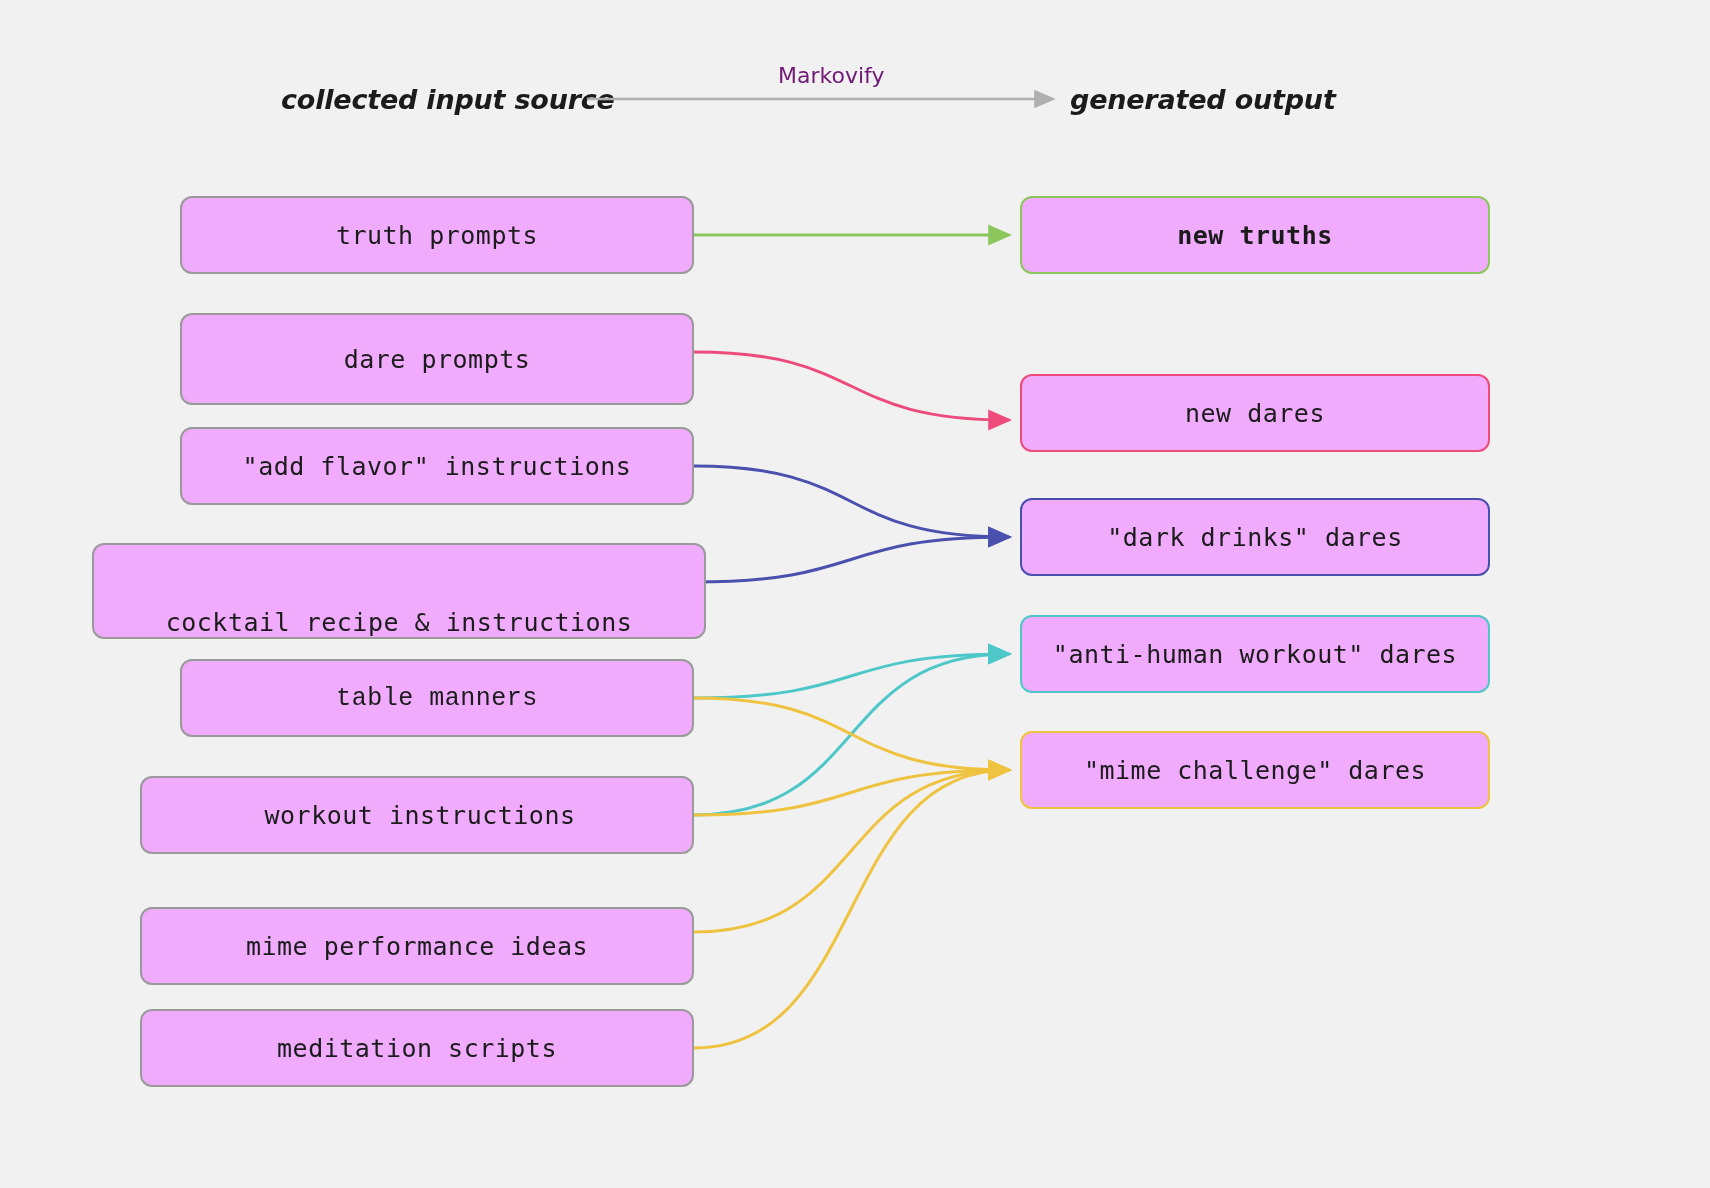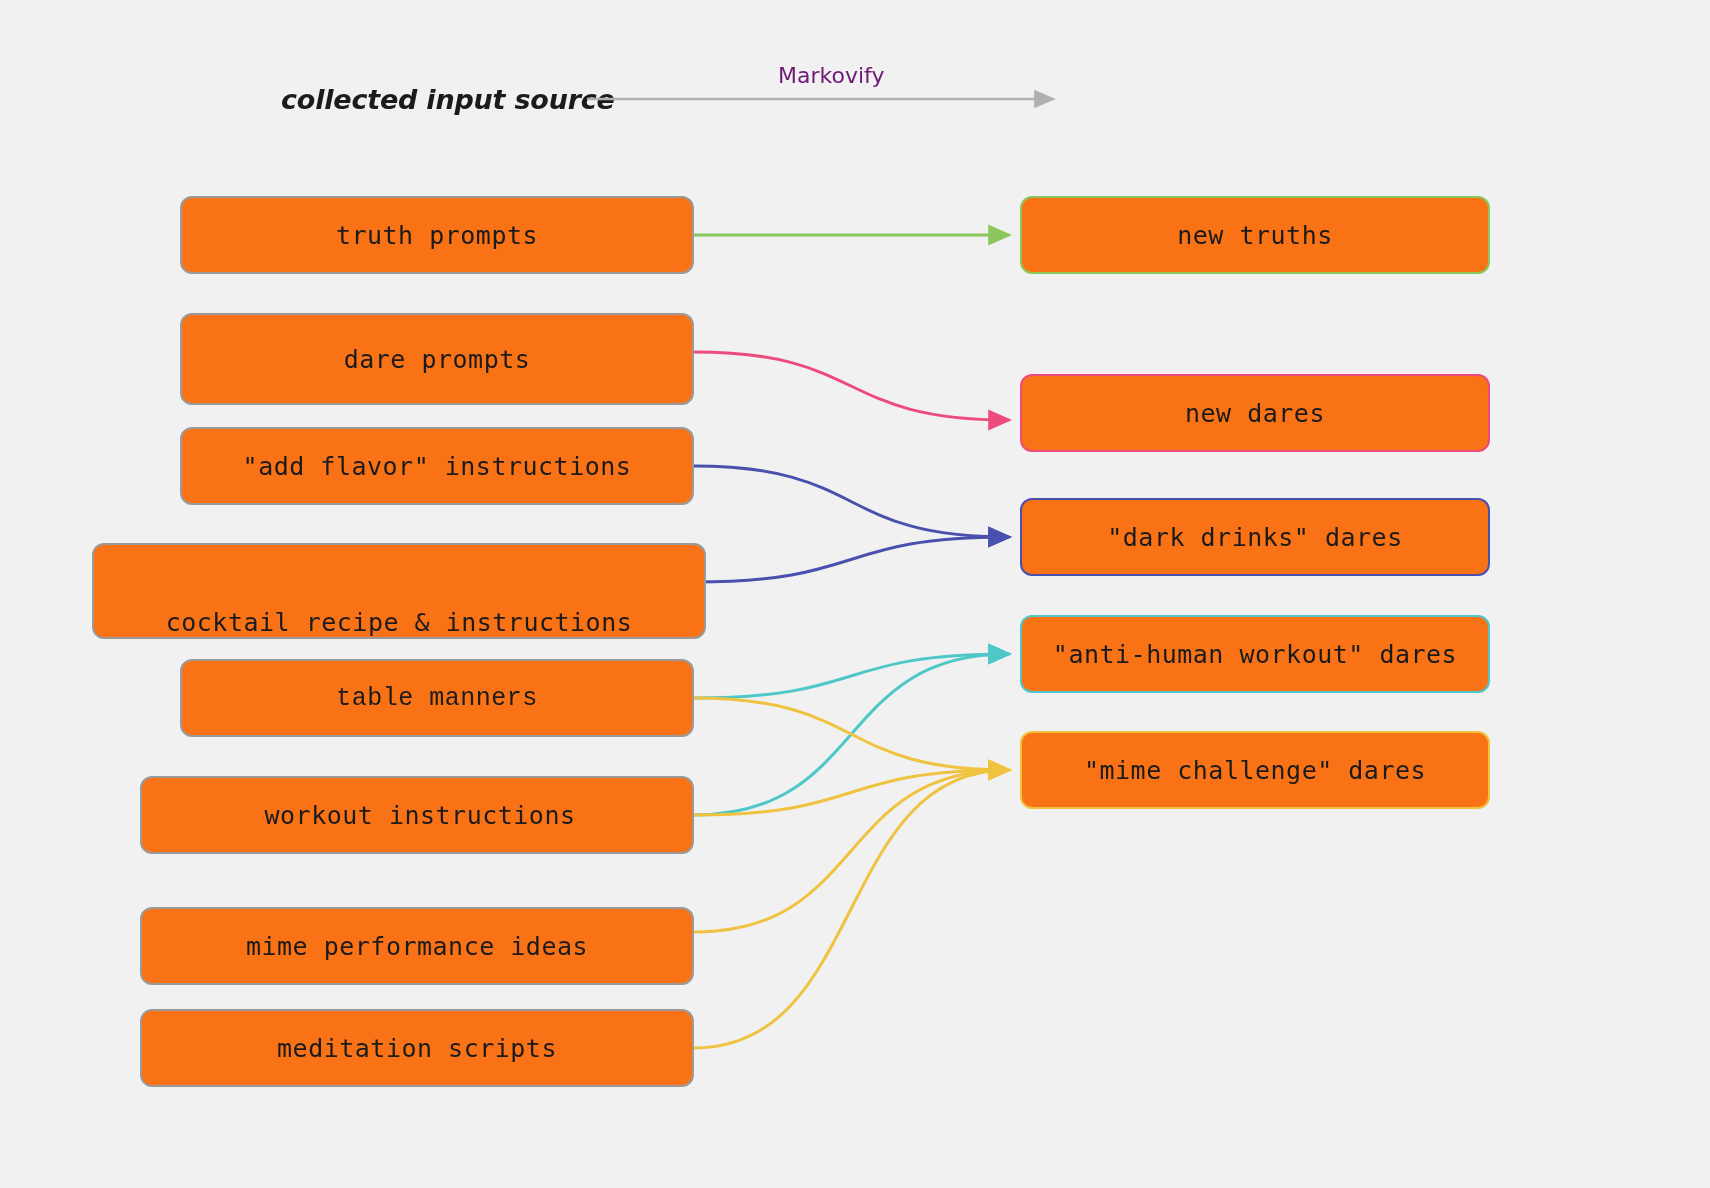--- a/index.html
+++ b/index.html
@@ -58,21 +58,21 @@
     height: 1188px;
     pointer-events: none;
   }
 
   
   .node {
     position: absolute;
     box-sizing: border-box;
     border: 2px solid #999999;
     border-radius: 12px;
-    background: #f97316;
+    background: #f0abfc;
     display: flex;
     align-items: center;
     justify-content: center;
     font-family: "DejaVu Sans Mono", monospace;
     font-size: 25px;
     color: #1b1b1b;
     letter-spacing: 0.5px;
     white-space: nowrap;
   }
   .node.input { border-color: #9a9a9a; }
@@ -88,20 +88,21 @@
 
   <svg id="header-arrow-svg" viewBox="0 0 485 34" xmlns="http://www.w3.org/2000/svg">
     <defs>
       <marker id="hdr-arrow" markerWidth="9" markerHeight="9" refX="7" refY="4.5" orient="auto" markerUnits="strokeWidth">
         <path d="M0,0.6 L9,4.5 L0,8.4 z" fill="#b0b0b0"></path>
       </marker>
     </defs>
     <line x1="2" y1="17" x2="466" y2="17" stroke="#b0b0b0" stroke-width="2.4" marker-end="url(#hdr-arrow)"></line>
   </svg>
 
+  <div class="header-label" id="header-output">generated output</div>
 
   <svg id="edges-layer" viewBox="0 0 1710 1188" xmlns="http://www.w3.org/2000/svg">
       <defs>
         <marker id="am-8CC75E" markerWidth="8" markerHeight="8" refX="6.6" refY="4" orient="auto" markerUnits="strokeWidth">
           <path d="M0,0.5 L8,4 L0,7.5 z" fill="#8CC75E"></path>
         </marker>
         <marker id="am-EC4B7C" markerWidth="8" markerHeight="8" refX="6.6" refY="4" orient="auto" markerUnits="strokeWidth">
           <path d="M0,0.5 L8,4 L0,7.5 z" fill="#EC4B7C"></path>
         </marker>
         <marker id="am-4A50AE" markerWidth="8" markerHeight="8" refX="6.6" refY="4" orient="auto" markerUnits="strokeWidth">
@@ -146,21 +147,21 @@
         <span>workout instructions</span>
       </div>
       <div class="node input" style="left: 140px; top: 907px; width: 554px; height: 78px;">
         <span>mime performance ideas</span>
       </div>
       <div class="node input" style="left: 140px; top: 1009px; width: 554px; height: 78px;">
         <span>meditation scripts</span>
       </div>
     </div>
   <div id="output-nodes">
-      <div class="node output" style="left: 1020px; top: 196px; width: 470px; height: 78px; border-color: rgb(140, 199, 94);">
+      <div class="node output" style="left: 1020px; top: 196px; width: 470px; height: 78px; border-color: rgb(140, 199, 94); font-weight: bold;">
         <span>new truths</span>
       </div>
       <div class="node output" style="left: 1020px; top: 374px; width: 470px; height: 78px; border-color: rgb(236, 75, 124);">
         <span>new dares</span>
       </div>
       <div class="node output" style="left: 1020px; top: 498px; width: 470px; height: 78px; border-color: rgb(74, 80, 174);">
         <span>"dark drinks" dares</span>
       </div>
       <div class="node output" style="left: 1020px; top: 615px; width: 470px; height: 78px; border-color: rgb(78, 199, 201);">
         <span>"anti-human workout" dares</span>

